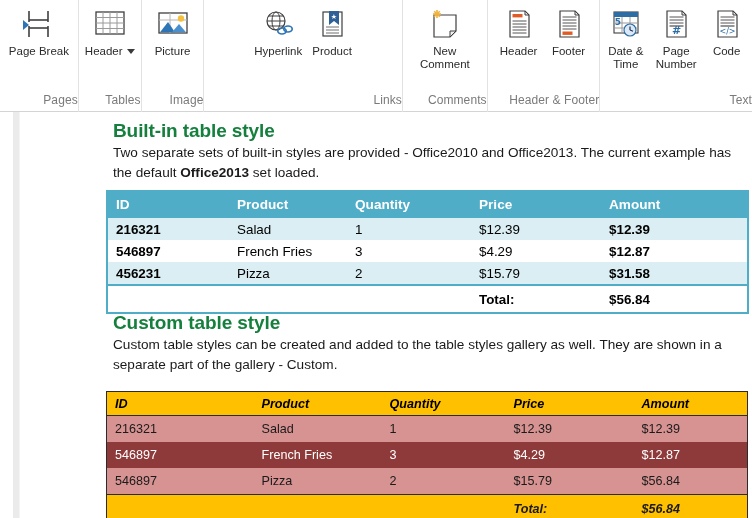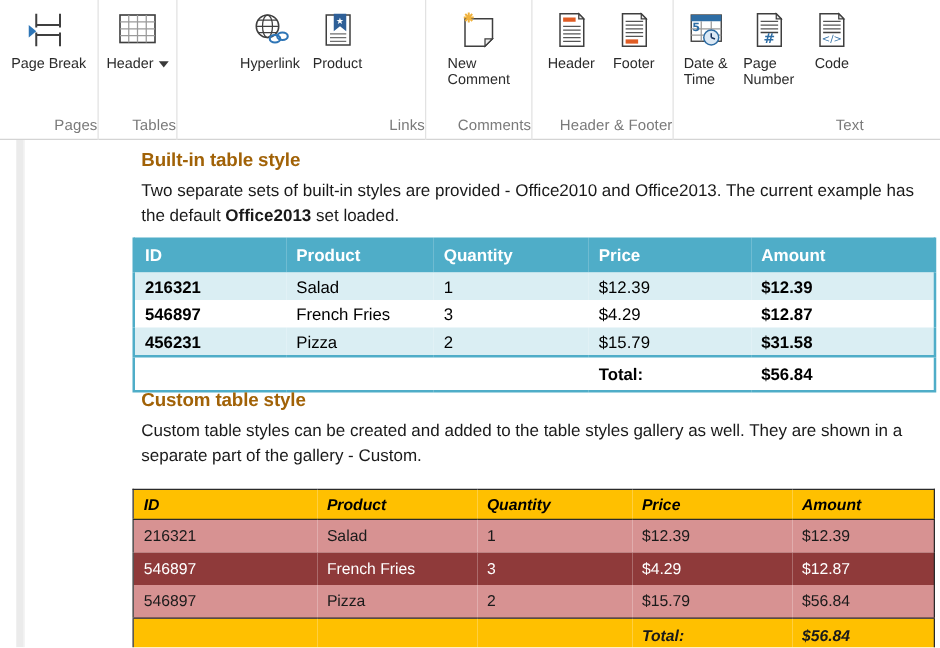--- a/index.html
+++ b/index.html
@@ -21,32 +21,32 @@
   .rb-glabel{
     height:24px;line-height:24px;text-align:right;
     font-size:12px;color:#7a7a7a;letter-spacing:.1px;
   }
   .rb-btn{
     display:flex;flex-direction:column;align-items:center;
     padding:2px 5px 0;cursor:default;min-width:40px;
   }
   .rb-ico{height:36px;display:flex;align-items:center;justify-content:center;margin-bottom:3px;}
   .rb-lbl{
-    font-size:11.5px;color:#2b2b2b;text-align:left;line-height:12.5px;
+    font-size:11.5px;color:#2b2b2b;text-align:center;line-height:12.5px;
     max-width:66px;white-space:pre-line;
   }
   .rb-lbl.inline{display:flex;align-items:center;gap:4px;white-space:nowrap;max-width:none;}
   .chev{width:0;height:0;border-left:4px solid transparent;border-right:4px solid transparent;border-top:5px solid #3a3a3a;display:inline-block;}
   
   #docarea{position:relative;width:752px;height:406px;background:#ffffff;overflow:hidden;}
   #gutter{position:absolute;left:13px;top:0;width:6px;height:406px;background:#ebebeb;}
   #gutter-r{position:absolute;left:19px;top:0;width:1px;height:406px;background:#f4f4f4;}
   #page{position:absolute;left:20px;top:0;right:0;bottom:0;background:#ffffff;}
   .h1{
-    font-size:15px;font-weight:bold;color:#a16207;
+    font-size:19px;font-weight:bold;color:#15803d;
     margin:0;padding:0;letter-spacing:-.1px;
   }
   .para{
     font-size:13.6px;color:#1a1a1a;line-height:20px;margin:0;
   }
   .para b{font-weight:bold;}
   
   table{border-collapse:collapse;table-layout:fixed;}
   #tbl1{width:641px;font-size:13.4px;}
   #tbl1 th{
@@ -114,20 +114,38 @@
           </span>
           <span class="rb-lbl inline">
             <span>Header</span>
             <i class="chev"></i>
           </span>
         </div>
       </div>
       <div class="rb-glabel">Tables</div>
     </div>
 
+    <div class="rb-group" style="width:62px">
+      <div class="rb-items">
+        <div class="rb-btn">
+          <span class="rb-ico">
+            <svg width="34" height="30" viewBox="0 0 34 30">
+              <rect x="3" y="4" width="28" height="20" fill="#ffffff" stroke="#3f3f3f" stroke-width="1.3"></rect>
+              <line x1="3" y1="11" x2="31" y2="11" stroke="#b5b5b5" stroke-width="1"></line>
+              <line x1="14" y1="4" x2="14" y2="24" stroke="#b5b5b5" stroke-width="1"></line>
+              <circle cx="25" cy="9.5" r="3.2" fill="#f5bf42"></circle>
+              <polygon points="4,23.3 12,13 19,23.3" fill="#2e75b6"></polygon>
+              <polygon points="16,23.3 23,15 30,23.3" fill="#4a90cf"></polygon>
+            </svg>
+          </span>
+          <span class="rb-lbl">Picture</span>
+        </div>
+      </div>
+      <div class="rb-glabel">Image</div>
+    </div>
 
     <div class="rb-group" style="width:198px">
       <div class="rb-items">
         <div class="rb-btn">
           <span class="rb-ico">
             <svg width="34" height="30" viewBox="0 0 34 30">
               <circle cx="15" cy="12" r="9" fill="none" stroke="#3f3f3f" stroke-width="1.2"></circle>
               <ellipse cx="15" cy="12" rx="4" ry="9" fill="none" stroke="#3f3f3f" stroke-width="1"></ellipse>
               <line x1="6" y1="12" x2="24" y2="12" stroke="#3f3f3f" stroke-width="1"></line>
               <line x1="7.5" y1="7" x2="22.5" y2="7" stroke="#3f3f3f" stroke-width="1"></line>

